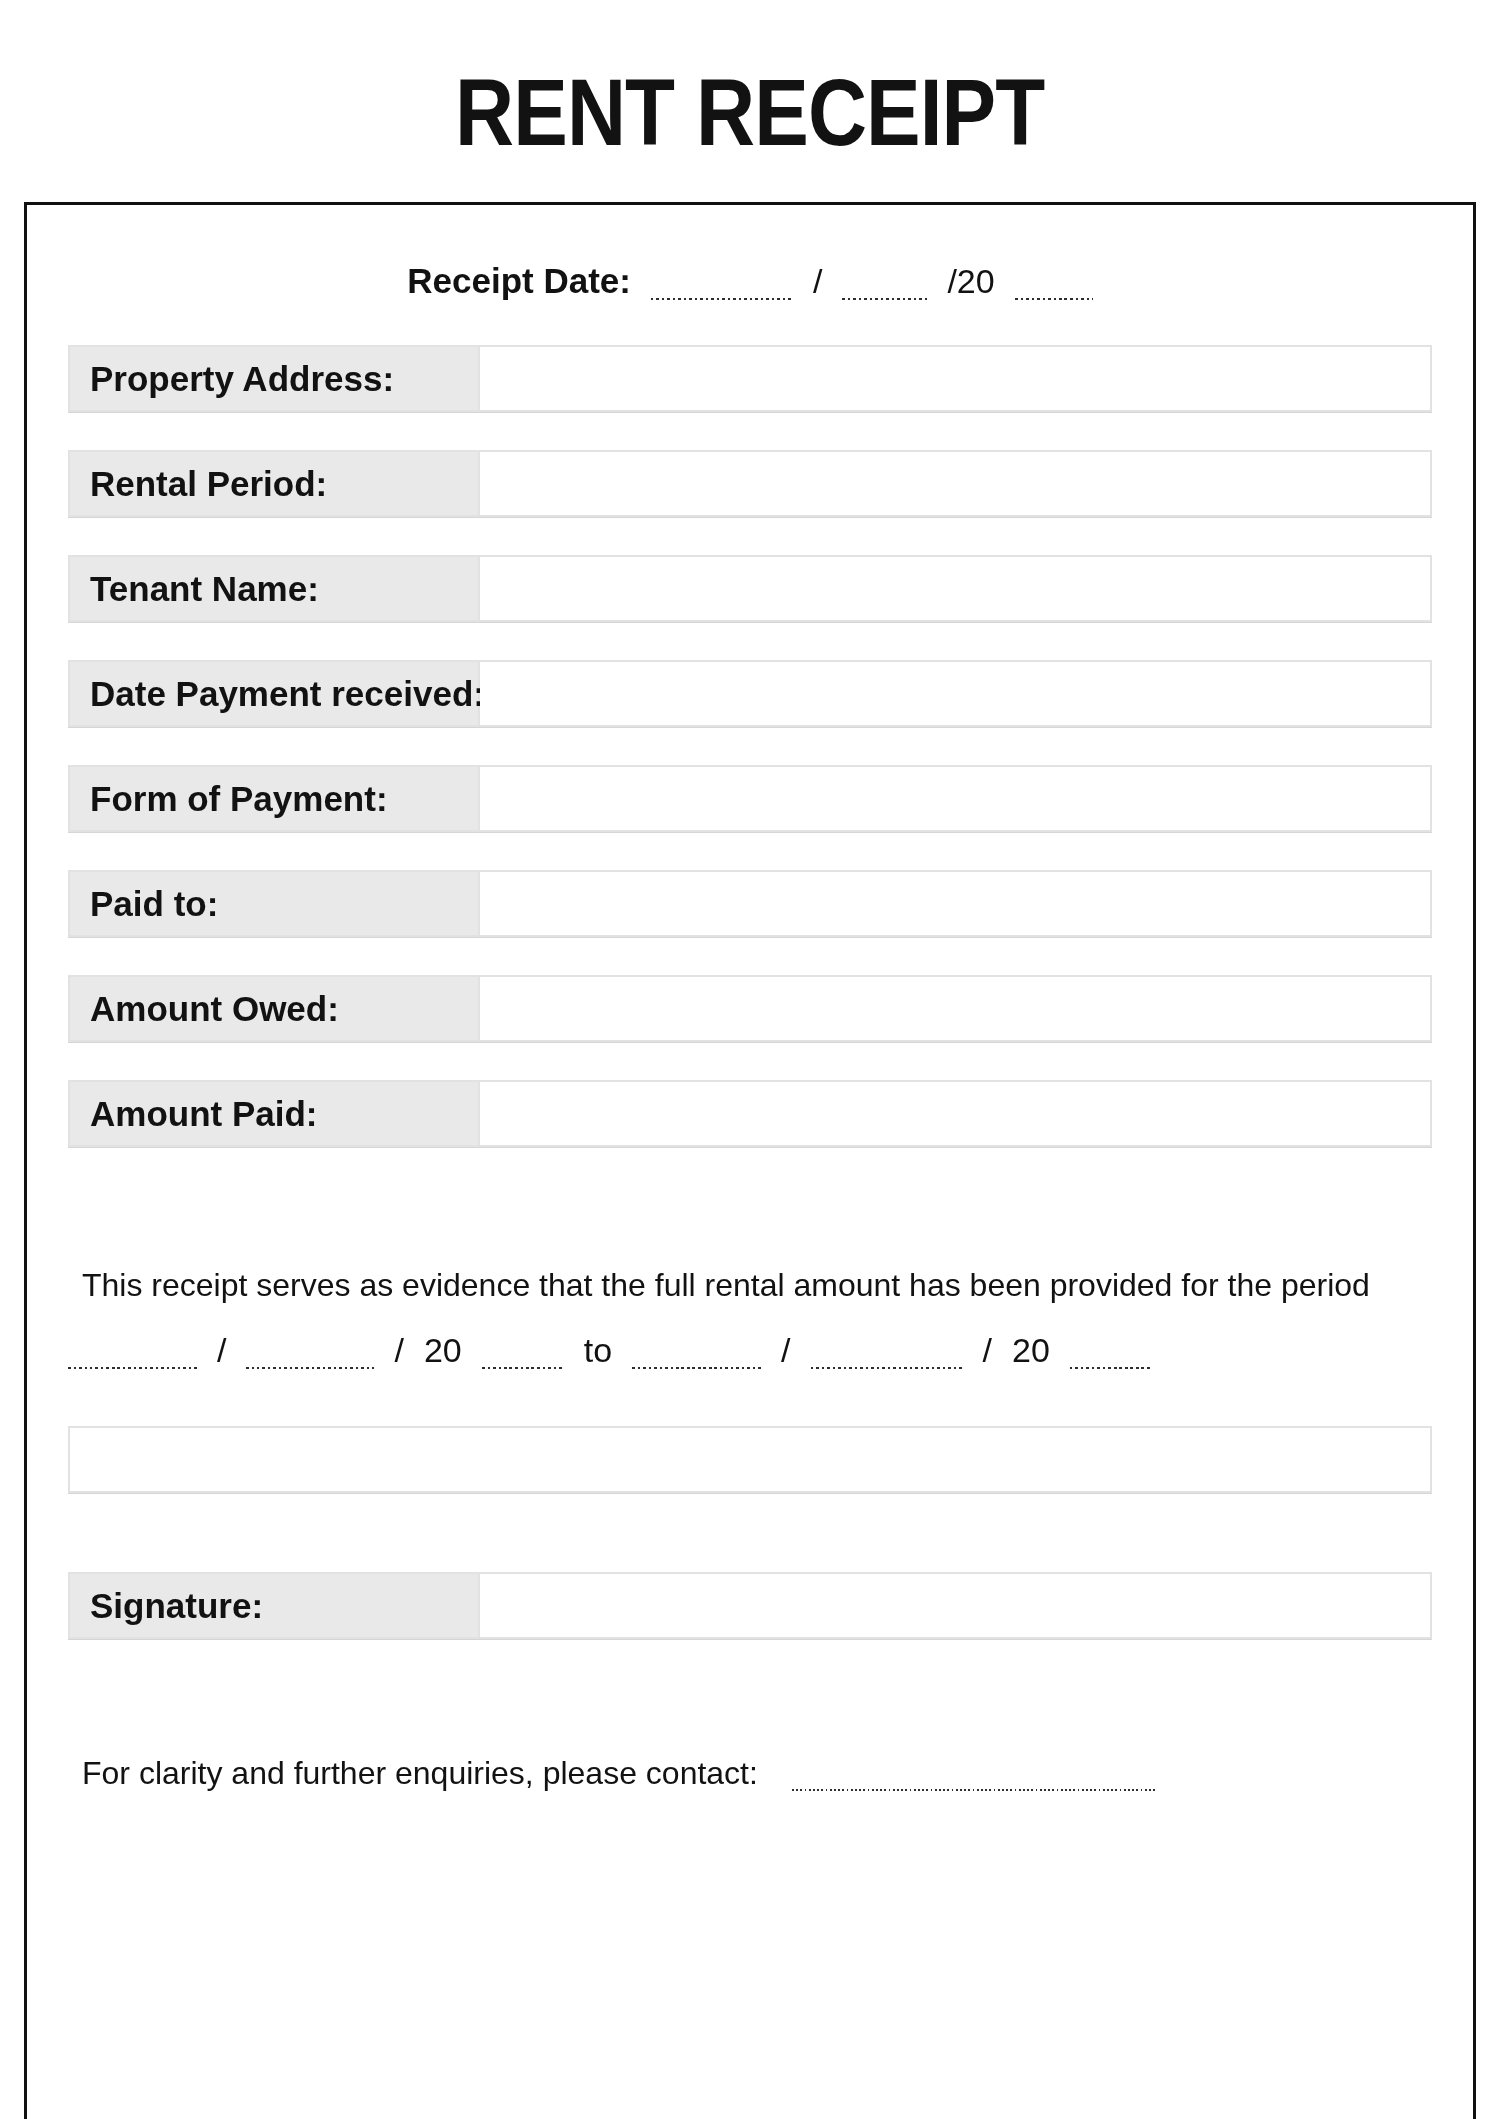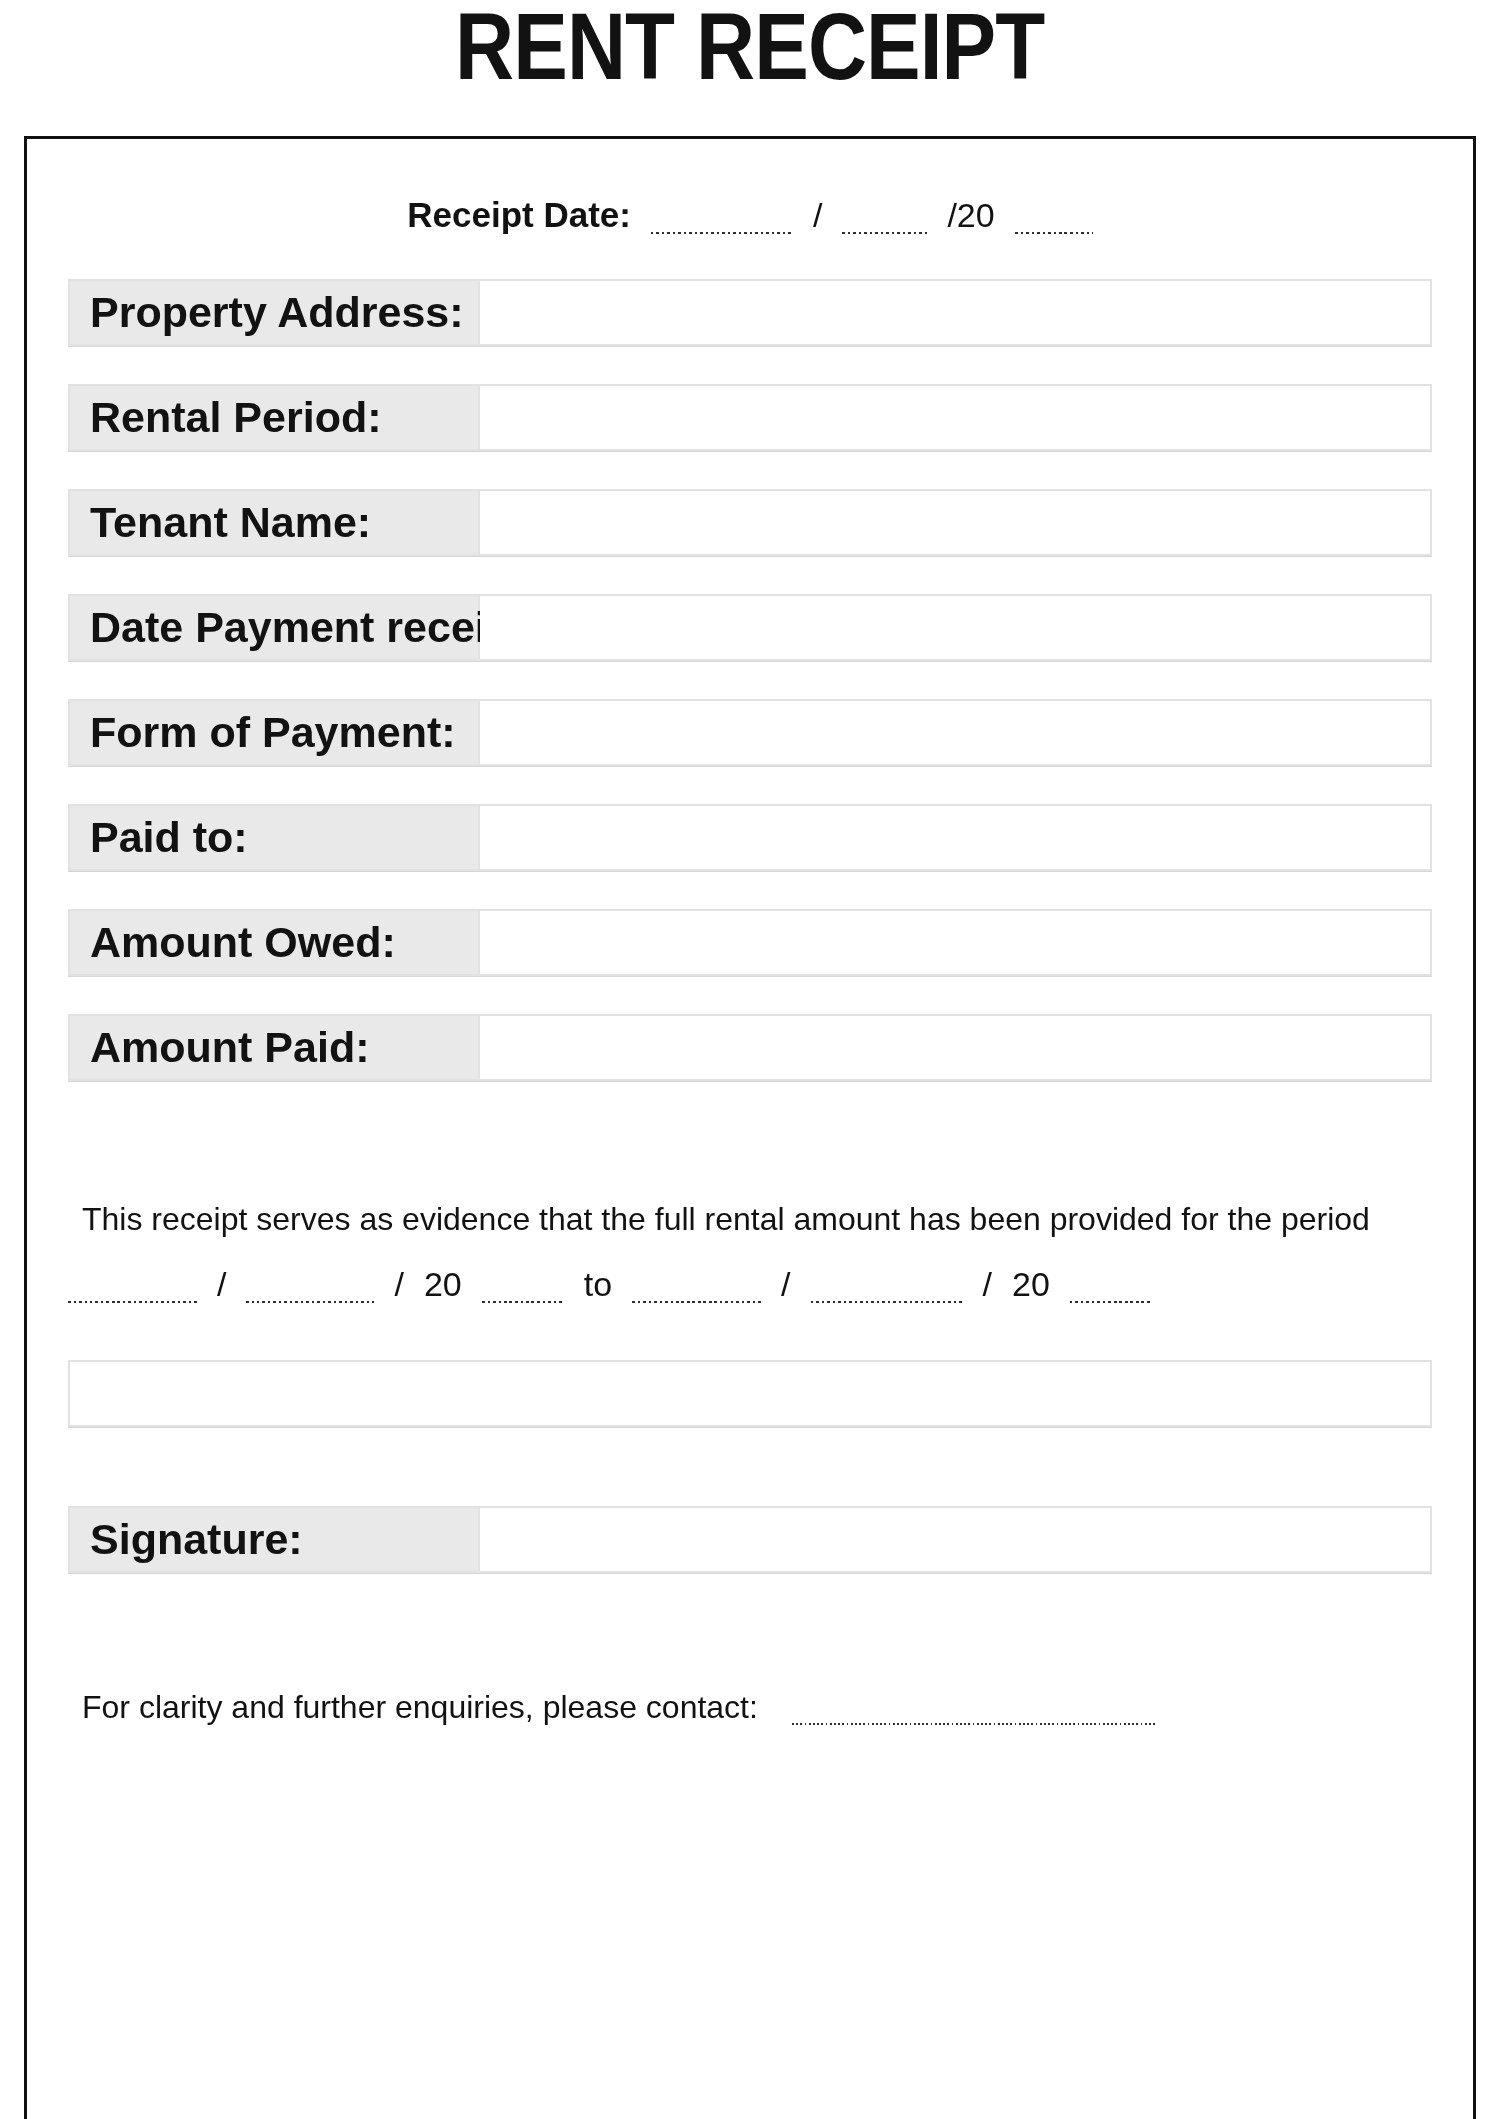--- a/index.html
+++ b/index.html
@@ -11,21 +11,21 @@
   }
   *{box-sizing:border-box;}
   html,body{margin:0;padding:0;}
   body{
     width:1500px;height:2119px;
     background:#ffffff;
     color:var(--text);
     font-family:"Liberation Sans","DejaVu Sans",sans-serif;
     overflow:hidden;
   }
-  .title-wrap{text-align:center;}
+  .title-wrap{text-align:center;margin-top:66px;}
   .page-title{
     display:inline-block;
     margin:0;
     font-size:94px;
     line-height:1.0;
     font-weight:bold;
     letter-spacing:-1px;
     transform:scaleX(0.87);
     transform-origin:center;
     white-space:nowrap;
@@ -78,21 +78,21 @@
   .rows{margin-top:44px;}
   .field-label{
     width:410px;
     flex:0 0 410px;
     background:var(--label-bg);
     border-right:2px solid var(--row-border);
     display:flex;
     align-items:center;
     padding-left:20px;
     font-weight:bold;
-    font-size:43px;
+    font-size:35px;
     white-space:nowrap;
   }
   .field-value{flex:1;background:#fff;}
   
   .statement{
     margin:118px 42px 0 55px;
     font-size:32px;
     line-height:1.25;
   }
   .period-line{

